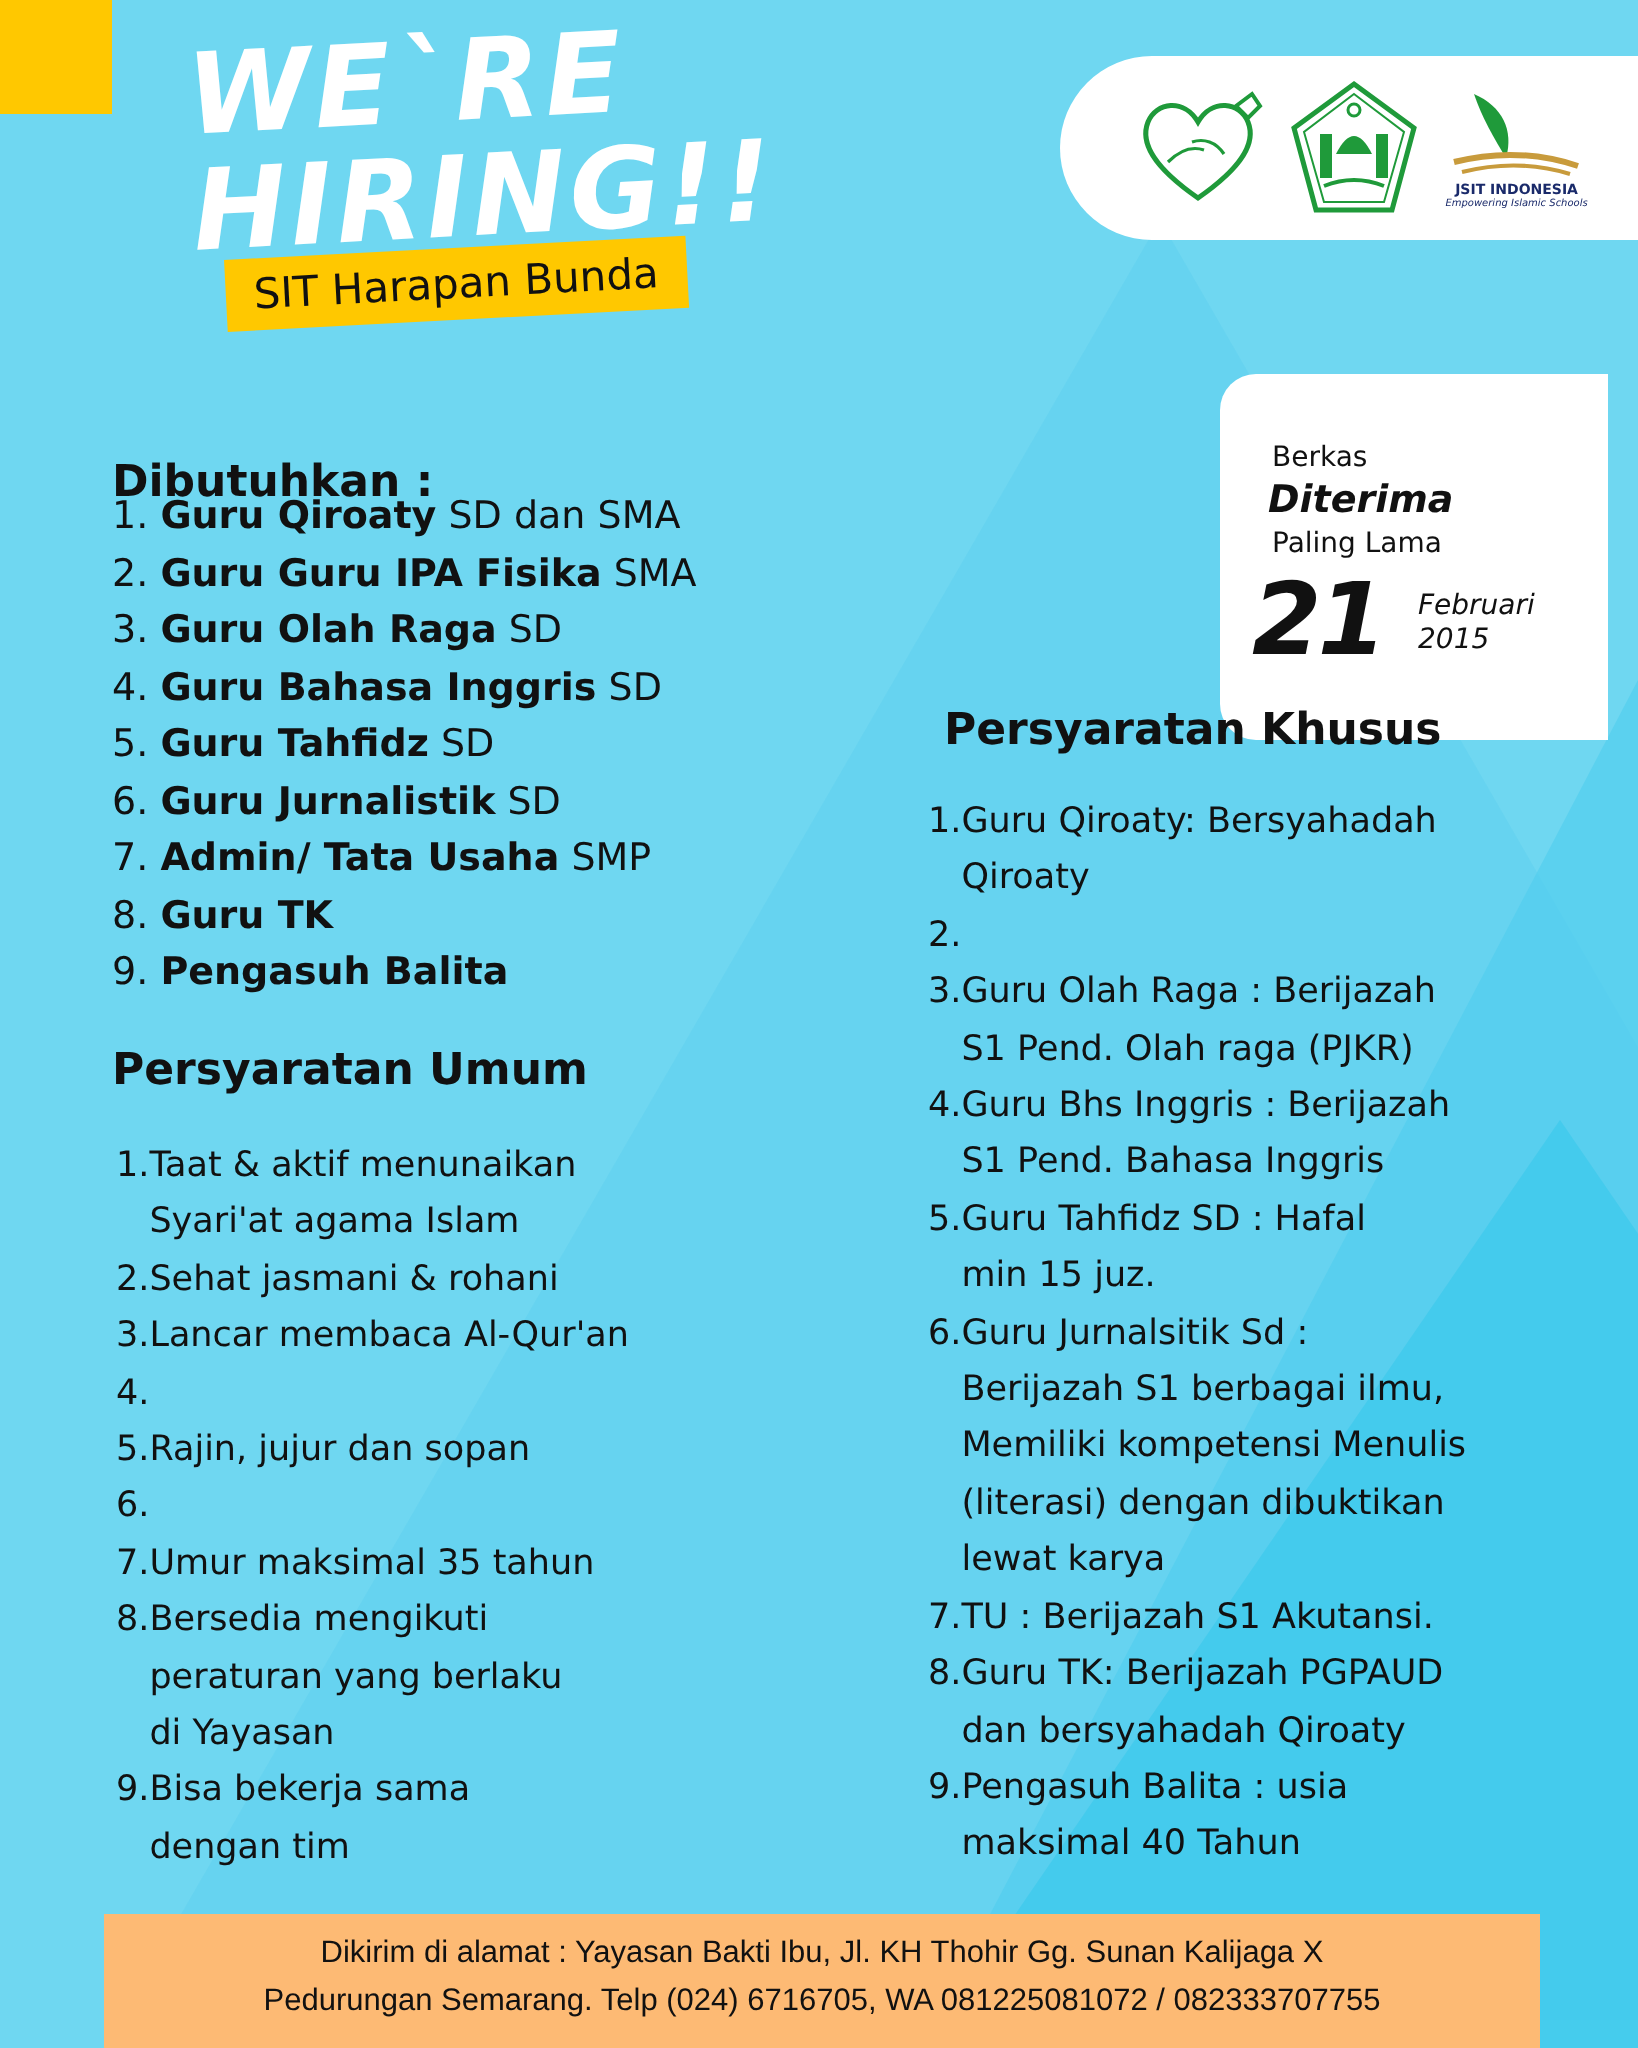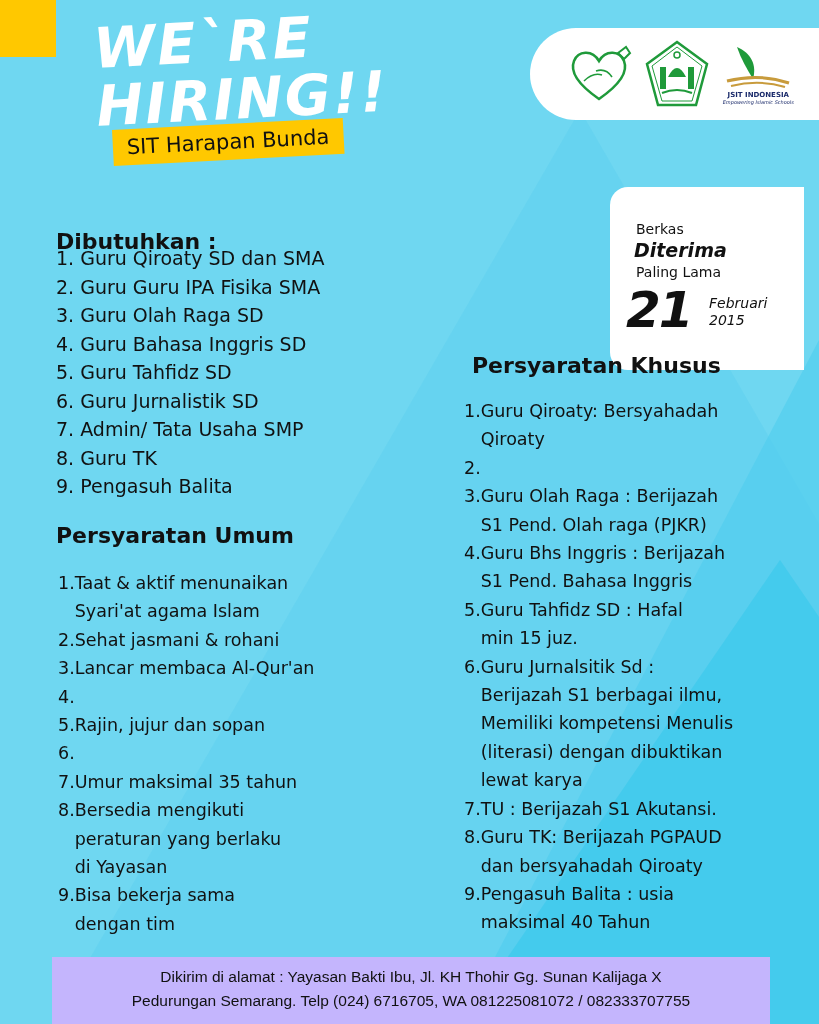--- a/index.html
+++ b/index.html
@@ -28,25 +28,25 @@
   .deadline { position:absolute; left:610px; top:141px; width:194px; height:183px; background:#ffffff;
               border-radius:18px 0 0 18px;margin-top:46px; }
   .dl-berkas { position:absolute; left:26px; top:34px; font-size:14px; }
   .dl-diterima { position:absolute; left:24px; top:52px; font-size:19px; font-weight:bold; font-style:italic; }
   .dl-paling { position:absolute; left:26px; top:77px; font-size:14px; }
   .dl-day { position:absolute; left:16px; top:94px; font-size:50px; font-weight:bold; font-style:italic; letter-spacing:-2px; }
   .dl-month { position:absolute; left:99px; top:108px; font-size:14px; font-weight:normal; font-style:italic; line-height:17px; }
   .section-title { position:absolute; font-weight:bold; font-size:22px; }
   .list { position:absolute; margin:0; padding:0; list-style:none; }
   .needs li { font-size:19px; line-height:28.5px; white-space:nowrap; }
-  .needs li b { font-weight:normal; }
+  .needs li b { font-weight:bold; }
   .gen li, .spec li { font-size:17.5px; line-height:28.4px; display:flex; }
   .num { flex:0 0 auto; }
   .txt { white-space:pre-line; }
-  .footer { position:absolute; left:52px; top:957px; width:718px; height:67px; background:#c4b5fd;
+  .footer { position:absolute; left:52px; top:957px; width:718px; height:67px; background:#fdba74;
             font-family:"Liberation Sans", sans-serif; font-size:15.5px; line-height:24px; text-align:center;
             padding-top:8px; box-sizing:border-box; }
 </style>
 </head>
 <body>
 
 <div class="bg">
   <div class="tri tri1"></div>
   <div class="tri tri3"></div>
   <div class="tri tri2"></div>

